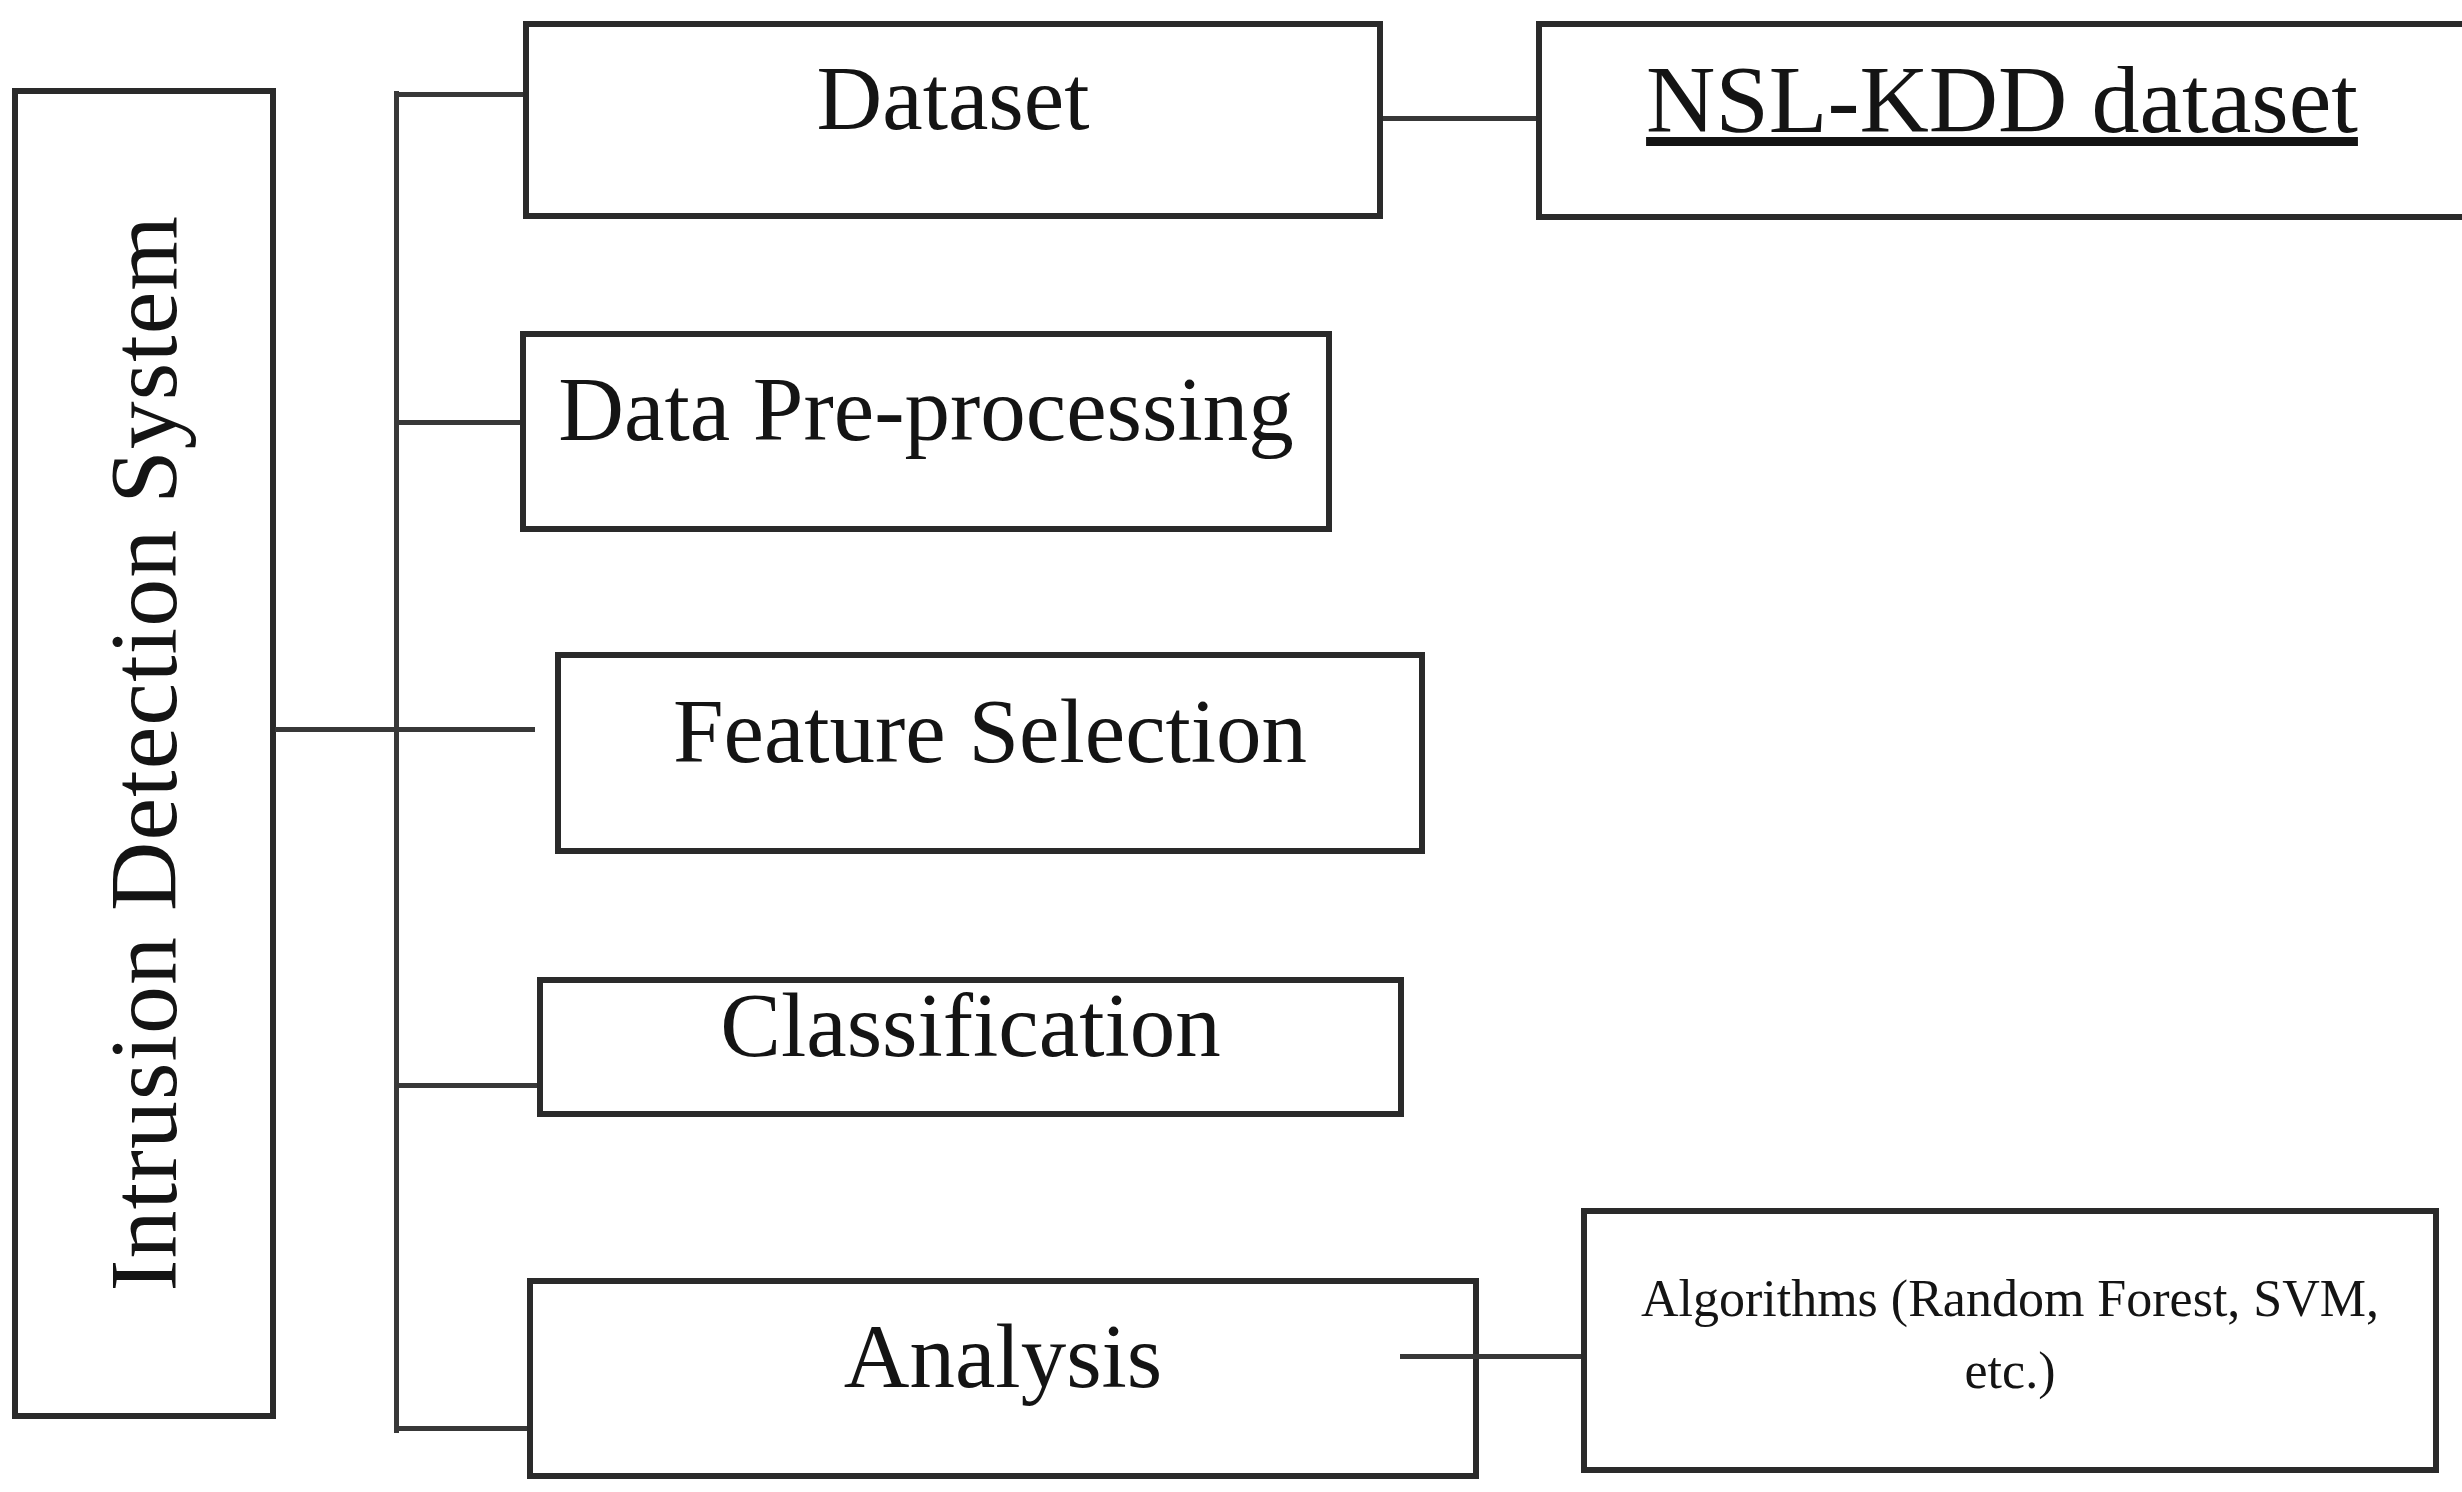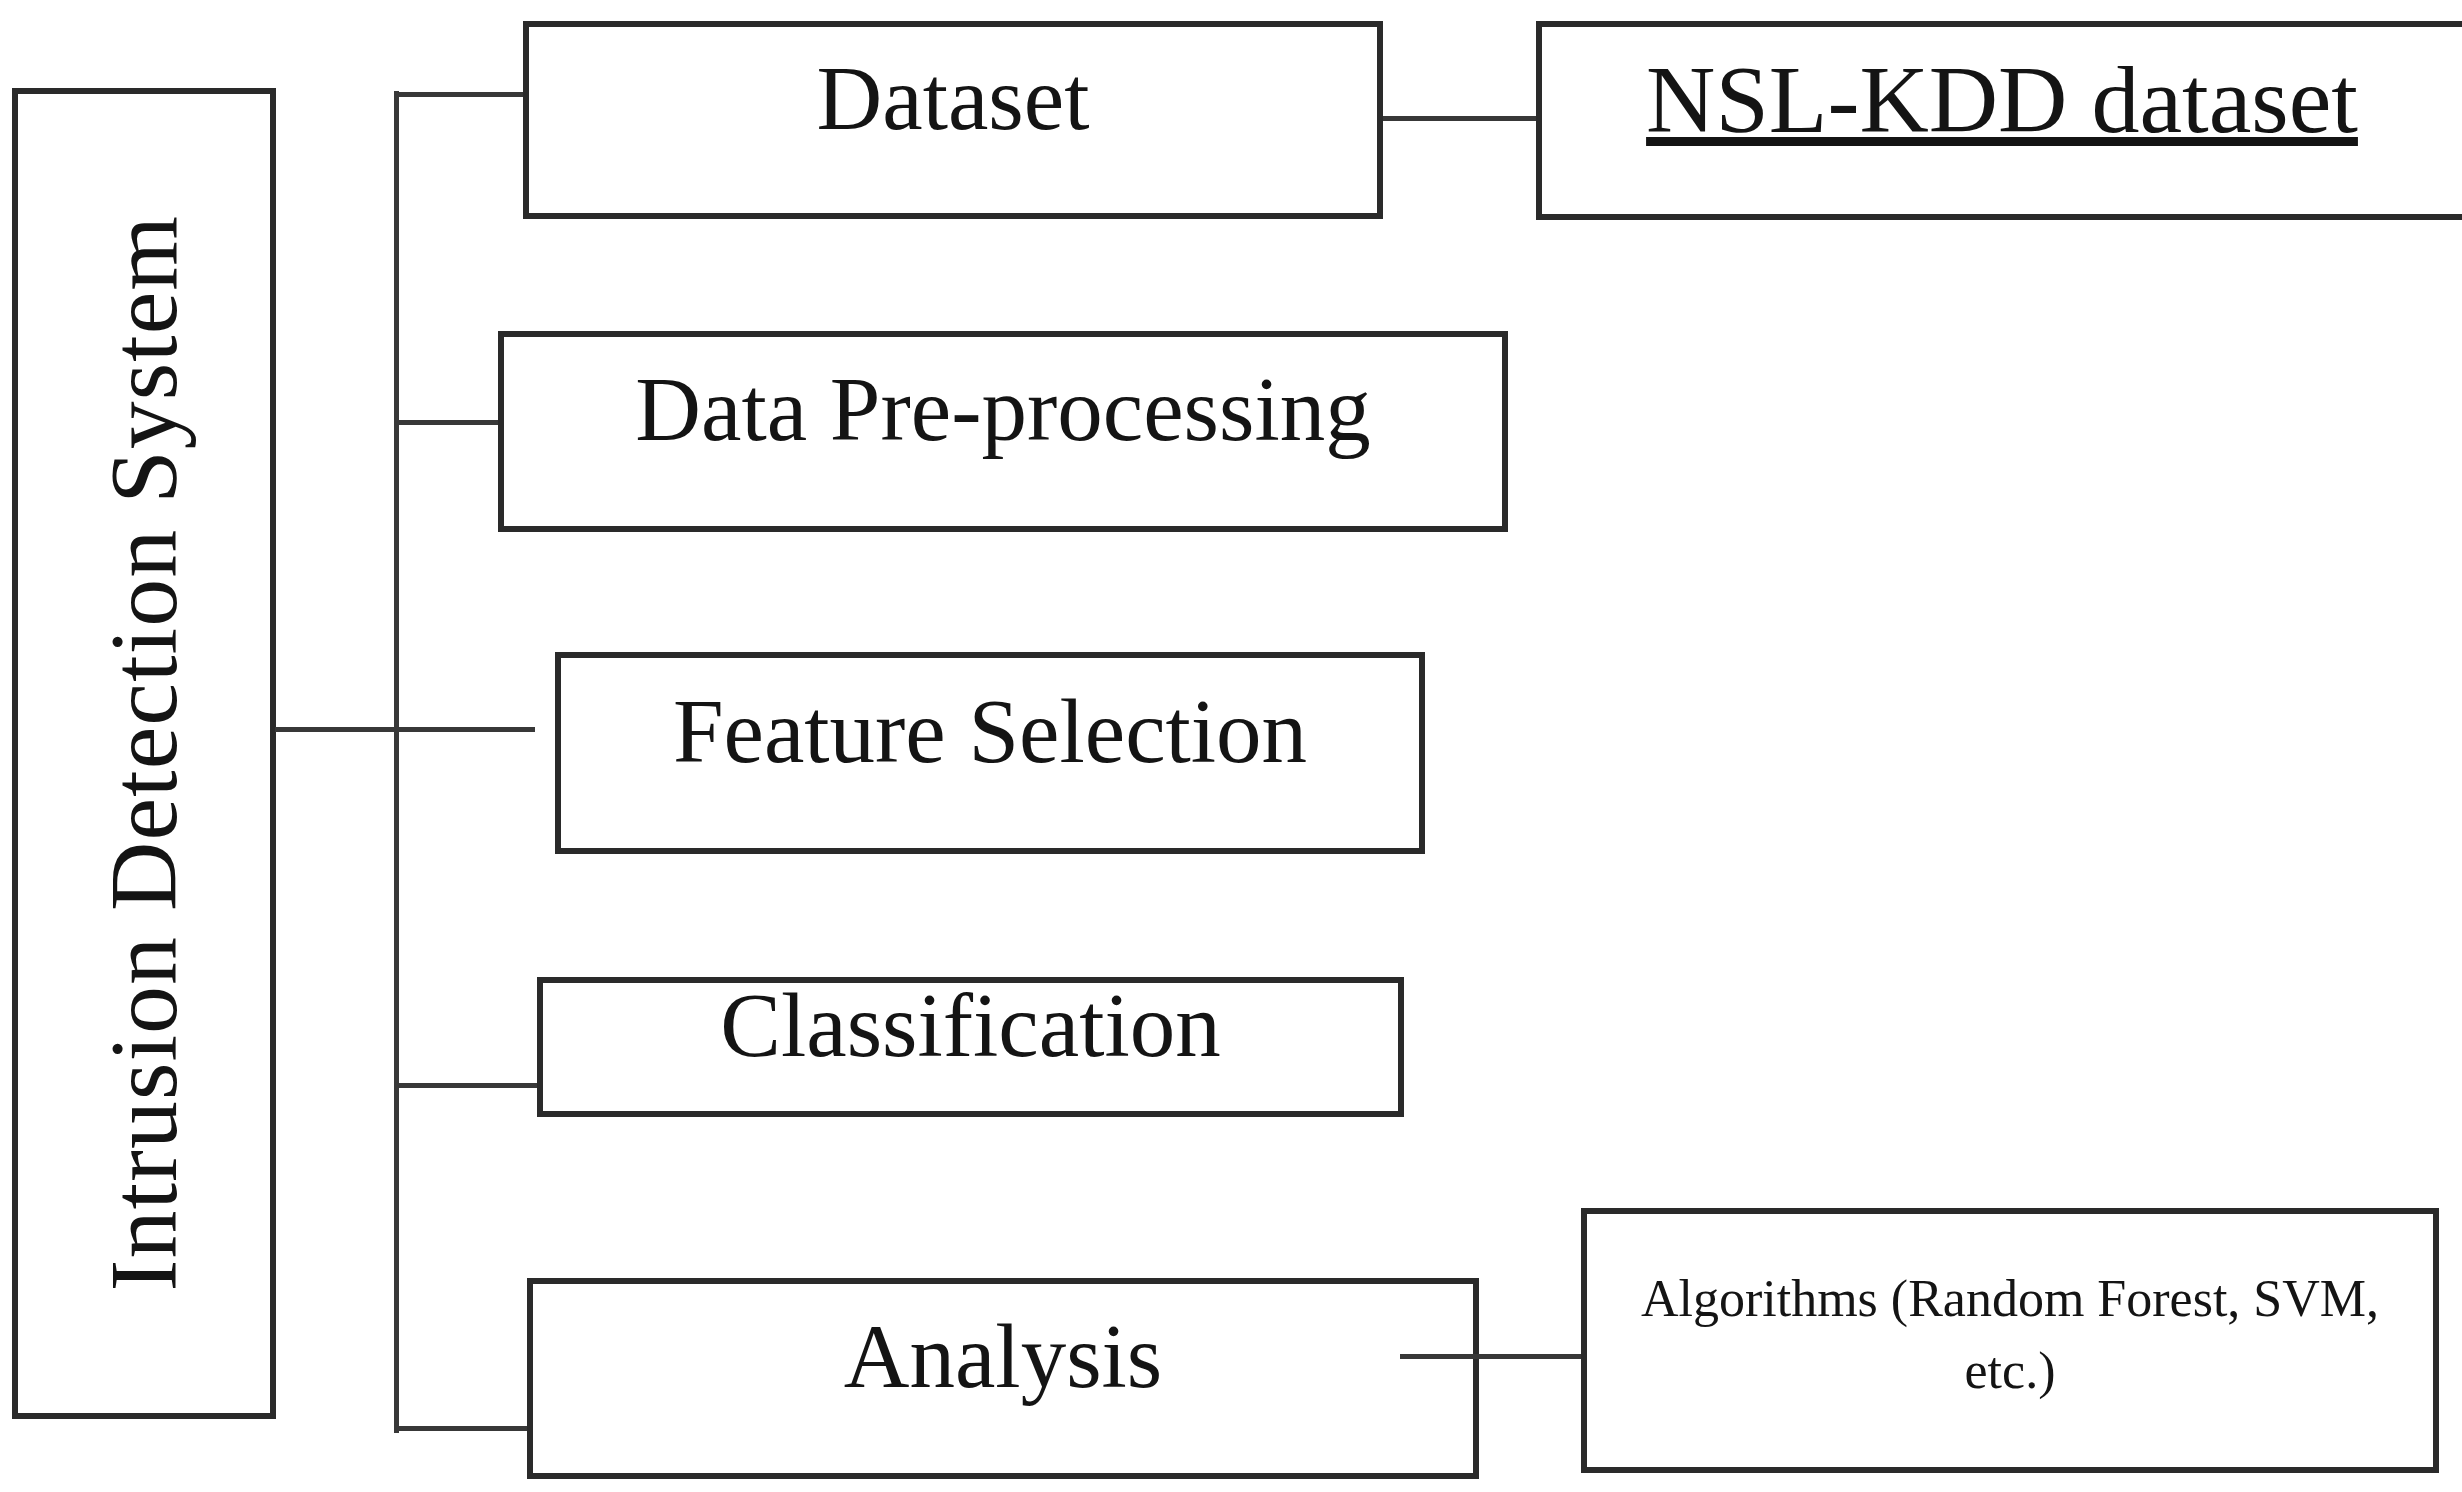--- a/index.html
+++ b/index.html
@@ -74,21 +74,21 @@
 
   <div class="line h-line" style="left:394px; top:92px; width:131px;"></div>
   <div class="line h-line" style="left:394px; top:420px; width:136px;"></div>
   <div class="line h-line" style="left:394px; top:1083px; width:144px;"></div>
   <div class="line h-line" style="left:394px; top:1426px; width:135px;"></div>
 
   <div class="box" style="left:523px; top:21px; width:860px; height:198px;">
     <div class="stage-label">Dataset</div>
   </div>
 
-  <div class="box" style="left:498px; top:331px; width:1010px; height:201px;">
+  <div class="box" style="left:520px; top:331px; width:812px; height:201px;">
     <div class="stage-label">Data Pre-processing</div>
   </div>
 
   <div class="box" style="left:533px; top:652px; width:870px; height:202px;margin-left:22px;">
     <div class="stage-label">Feature Selection</div>
   </div>
 
   <div class="box" style="left:537px; top:977px; width:867px; height:140px;">
     <div class="stage-label">Classification</div>
   </div>

